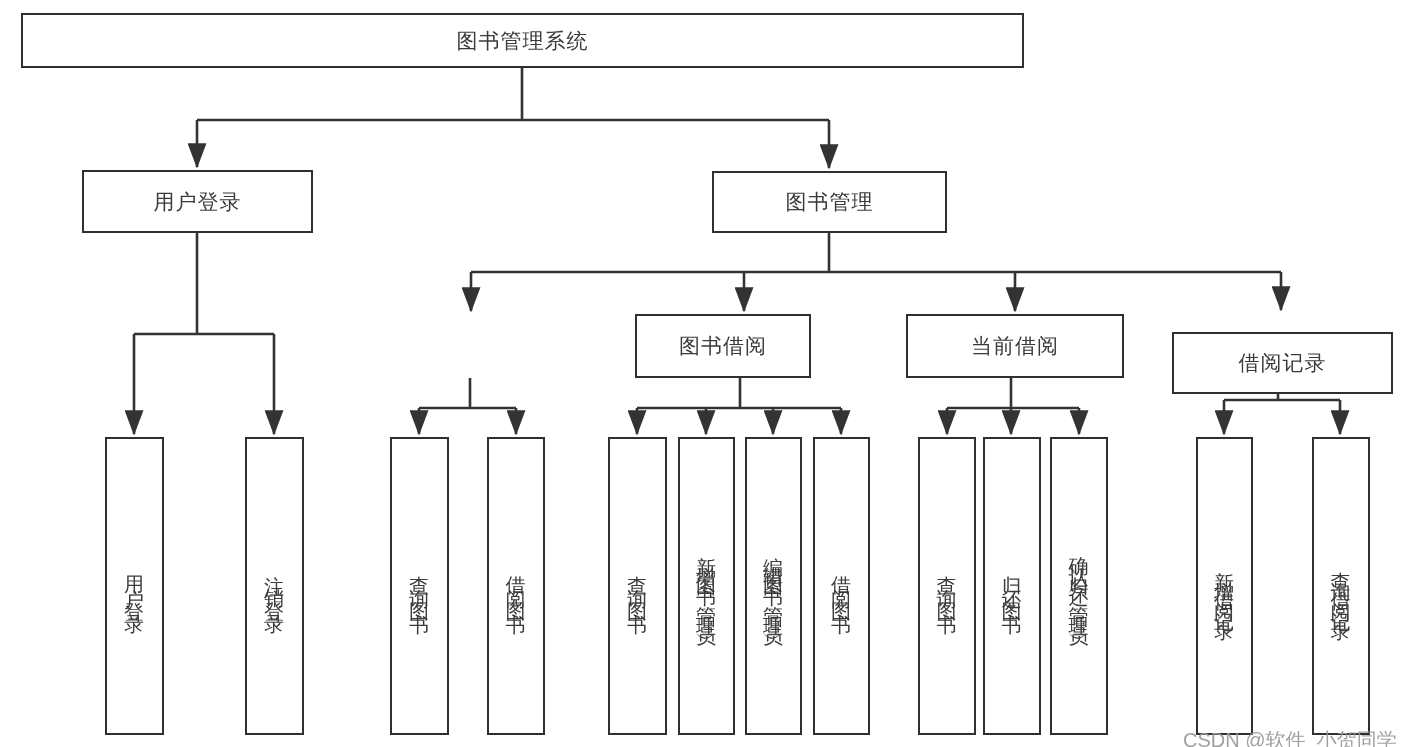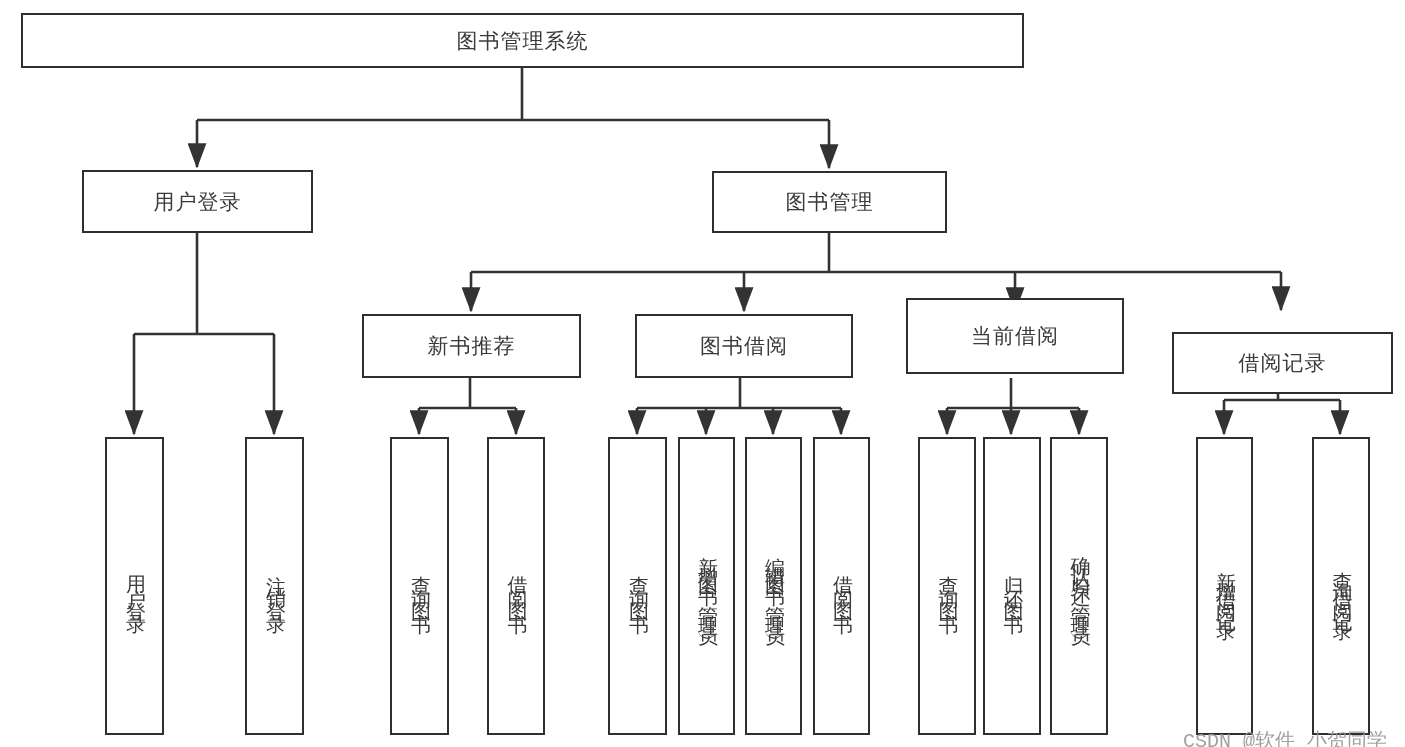--- a/index.html
+++ b/index.html
@@ -6,21 +6,21 @@
     margin: 0;
     padding: 0;
     background: #ffffff;
   }
   #canvas {
     position: relative;
     width: 1405px;
     height: 747px;
     background: #ffffff;
     overflow: hidden;
-    font-family: Liberation Mono, monospace;
+    font-family: Liberation Sans, sans-serif;
   }
   #wires {
     position: absolute;
     left: 0;
     top: 0;
     z-index: 1;
   }
   .hbox {
     position: absolute;
     box-sizing: border-box;
@@ -123,23 +123,22 @@
       <path d="M1224,400 V434" marker-end="url(#arrow)"></path>
       <path d="M1340,400 V434" marker-end="url(#arrow)"></path>
     </g>
   </svg>
 
   <div class="hbox" style="left:21px; top:13px; width:1003px; height:55px;">图书管理系统</div>
 
   <div class="hbox" style="left:82px; top:170px; width:231px; height:63px;">用户登录</div>
   <div class="hbox" style="left:712px; top:171px; width:235px; height:62px;text-align:center;">图书管理</div>
 
-  <div class="hbox" style="left:362px; top:314px; width:219px; height:64px;">新书推荐</div>
-  <div class="hbox" style="left:635px; top:314px; width:218px; height:64px;">图书借阅</div>
-  <div class="hbox" style="left:906px; top:298px; width:218px; height:76px;text-align:right;">当前借阅</div>
+  <div class="hbox" style="left:635px; top:314px; width:176px; height:64px;">图书借阅</div>
+  <div class="hbox" style="left:906px; top:314px; width:218px; height:64px;text-align:right;">当前借阅</div>
   <div class="hbox" style="left:1172px; top:332px; width:221px; height:62px;">借阅记录</div>
 
   <div class="vbox" style="left:105px; width:59px;">
     <span class="vtext short">用户登录</span>
   </div>
   <div class="vbox" style="left:245px; width:59px;">
     <span class="vtext short">注销登录</span>
   </div>
 
   <div class="vbox" style="left:390px; width:59px;">

